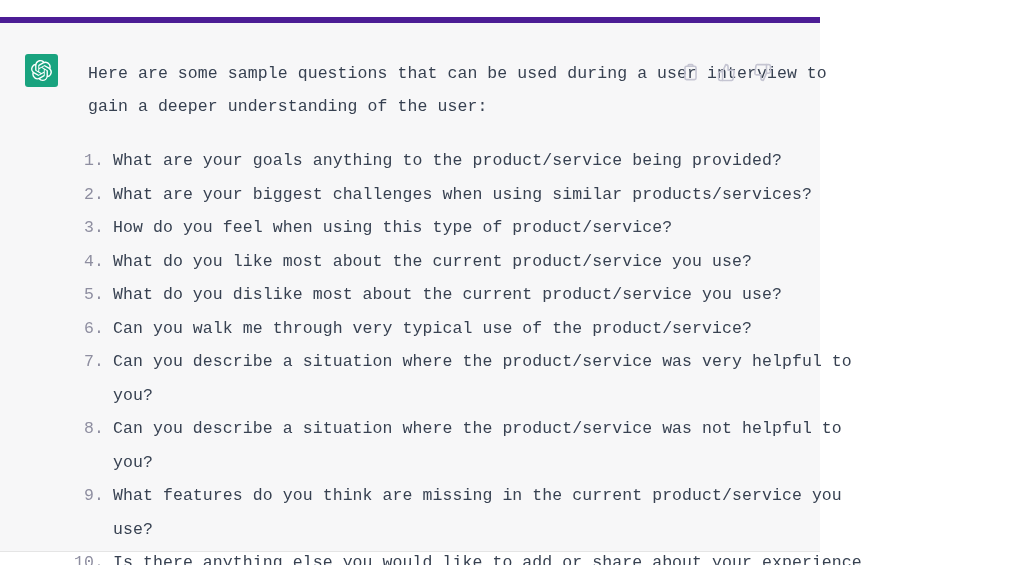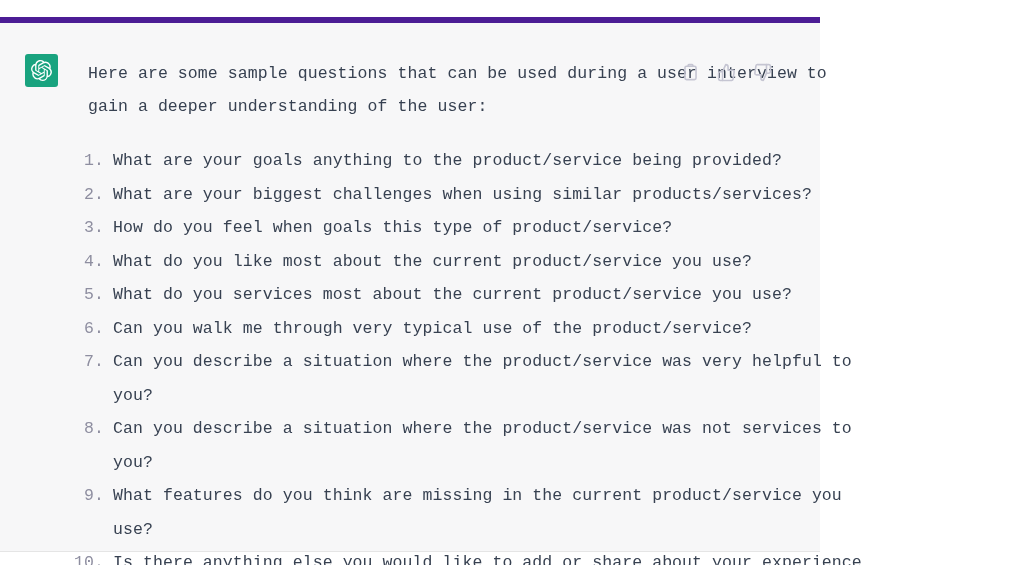--- a/index.html
+++ b/index.html
@@ -138,41 +138,41 @@
           <li>
             <span class="num">1.</span>
             <span class="qtext">What are your goals anything to the product/service being provided?</span>
           </li>
           <li>
             <span class="num">2.</span>
             <span class="qtext">What are your biggest challenges when using similar products/services?</span>
           </li>
           <li>
             <span class="num">3.</span>
-            <span class="qtext">How do you feel when goals this type of product/service?</span>
+            <span class="qtext">How do you feel when using this type of product/service?</span>
           </li>
           <li>
             <span class="num">4.</span>
             <span class="qtext">What do you like most about the current product/service you use?</span>
           </li>
           <li>
             <span class="num">5.</span>
-            <span class="qtext">What do you services most about the current product/service you use?</span>
+            <span class="qtext">What do you dislike most about the current product/service you use?</span>
           </li>
           <li>
             <span class="num">6.</span>
             <span class="qtext">Can you walk me through very typical use of the product/service?</span>
           </li>
           <li>
             <span class="num">7.</span>
             <span class="qtext">Can you describe a situation where the product/service was very helpful to you?</span>
           </li>
           <li>
             <span class="num">8.</span>
-            <span class="qtext">Can you describe a situation where the product/service was not services to you?</span>
+            <span class="qtext">Can you describe a situation where the product/service was not helpful to you?</span>
           </li>
           <li>
             <span class="num">9.</span>
             <span class="qtext">What features do you think are missing in the current product/service you use?</span>
           </li>
           <li>
             <span class="num">10.</span>
             <span class="qtext">Is there anything else you would like to add or share about your experience using similar products/services?</span>
           </li>
         </ol>

